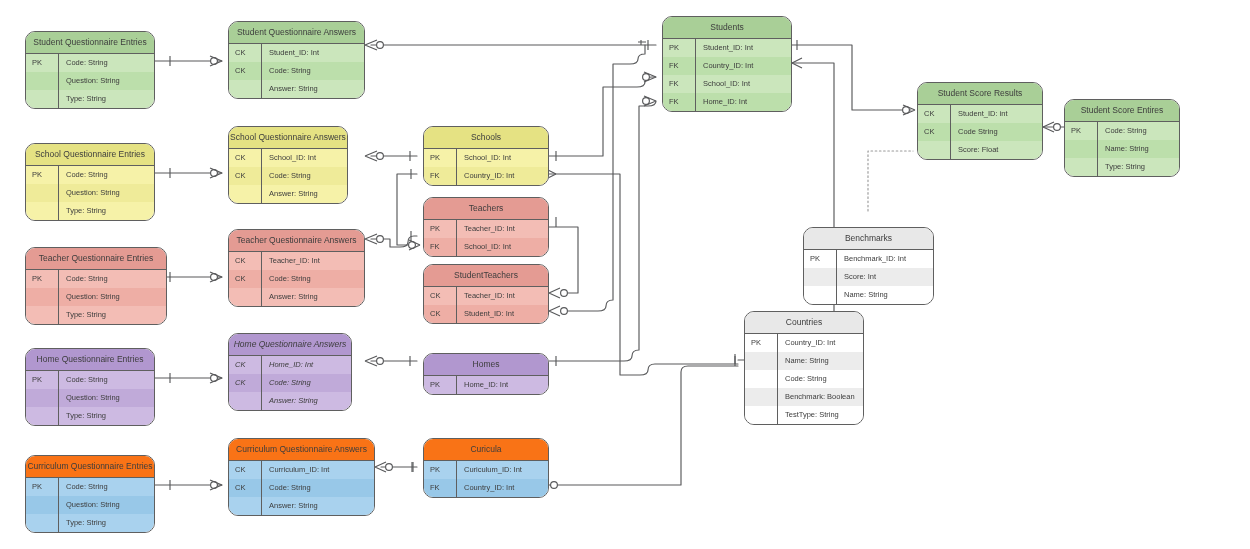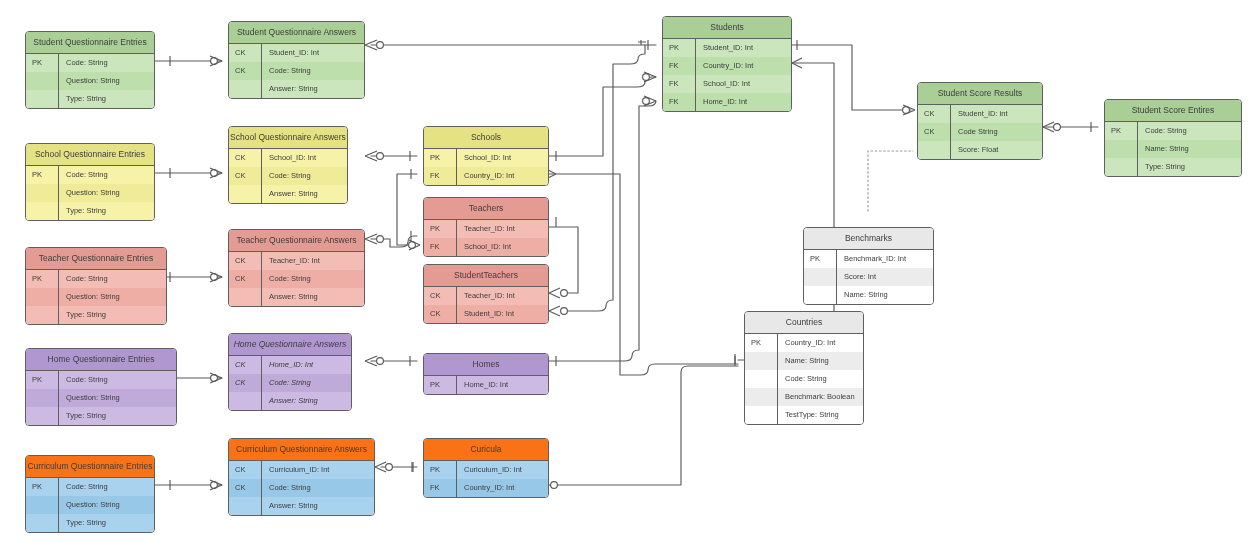--- a/index.html
+++ b/index.html
@@ -17,21 +17,21 @@
   #links{
     position:absolute;
     left:0; top:0;
     width:1250px; height:549px;
     pointer-events:none;
   }
   .entity{
     position:absolute;
     box-sizing:border-box;
     border:1px solid #5f5f5f;
-    border-radius:4px;
+    border-radius:10px;
     background:#ffffff;
     overflow:hidden;
     z-index:5;
   }
   .entity .title{
     height:21px;
     line-height:21px;
     text-align:center;
     font-size:8.5px;
     color:#3d3d3d;
@@ -297,21 +297,21 @@
           <div class="row even">
             <div class="key">CK</div>
             <div class="attr">Code String</div>
           </div>
           <div class="row odd">
             <div class="key"></div>
             <div class="attr">Score: Float</div>
           </div>
         </div>
       </div>
-      <div class="entity pal-green" style="left: 1104px; top: 99px; width: 138px;">
+      <div class="entity pal-green" style="left: 1064px; top: 99px; width: 116px;">
         <div class="title">Student Score Entires</div>
         <div class="rows">
           <div class="row odd">
             <div class="key">PK</div>
             <div class="attr">Code: String</div>
           </div>
           <div class="row even">
             <div class="key"></div>
             <div class="attr">Name: String</div>
           </div>
@@ -421,21 +421,21 @@
           <div class="row odd">
             <div class="key">CK</div>
             <div class="attr">Teacher_ID: Int</div>
           </div>
           <div class="row even">
             <div class="key">CK</div>
             <div class="attr">Student_ID: Int</div>
           </div>
         </div>
       </div>
-      <div class="entity pal-purple" style="left: 25px; top: 348px; width: 152px;">
+      <div class="entity pal-purple" style="left: 25px; top: 348px; width: 130px;">
         <div class="title">Home Questionnaire Entries</div>
         <div class="rows">
           <div class="row odd">
             <div class="key">PK</div>
             <div class="attr">Code: String</div>
           </div>
           <div class="row even">
             <div class="key"></div>
             <div class="attr">Question: String</div>
           </div>

